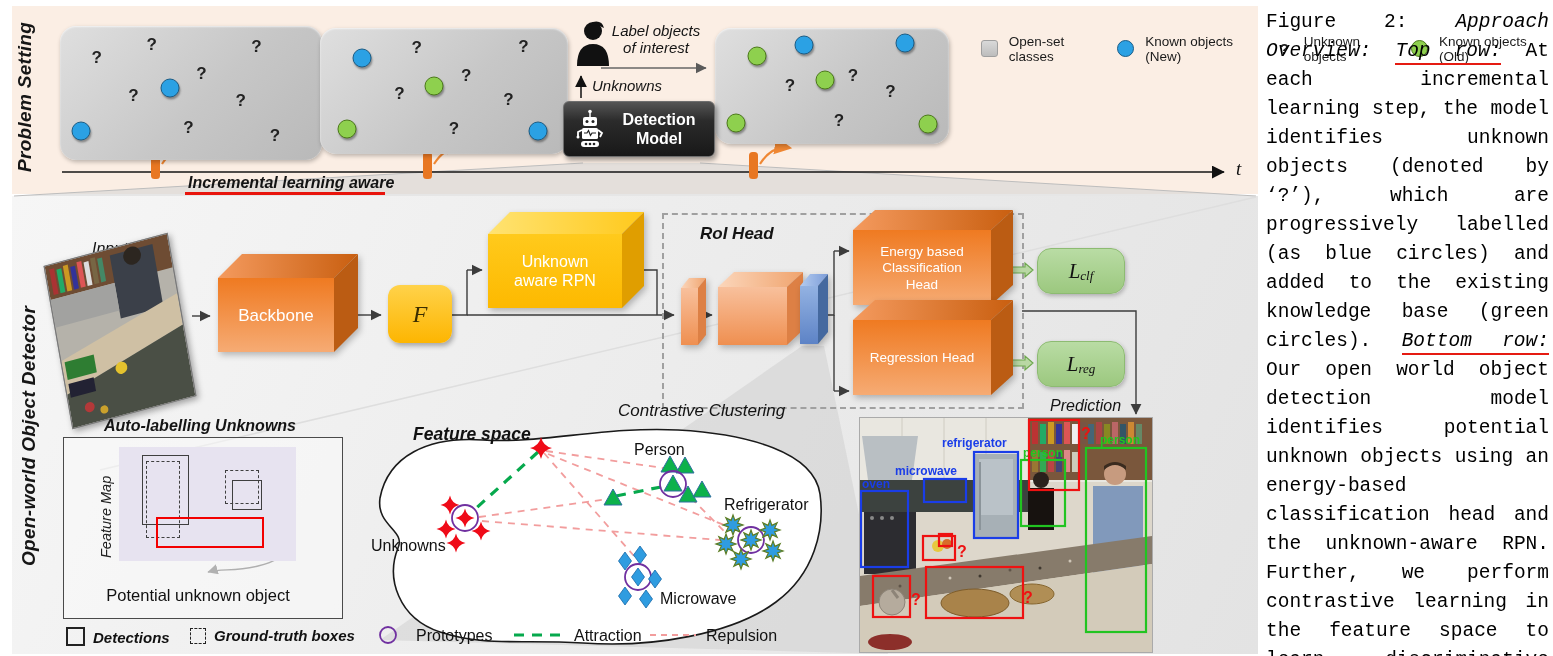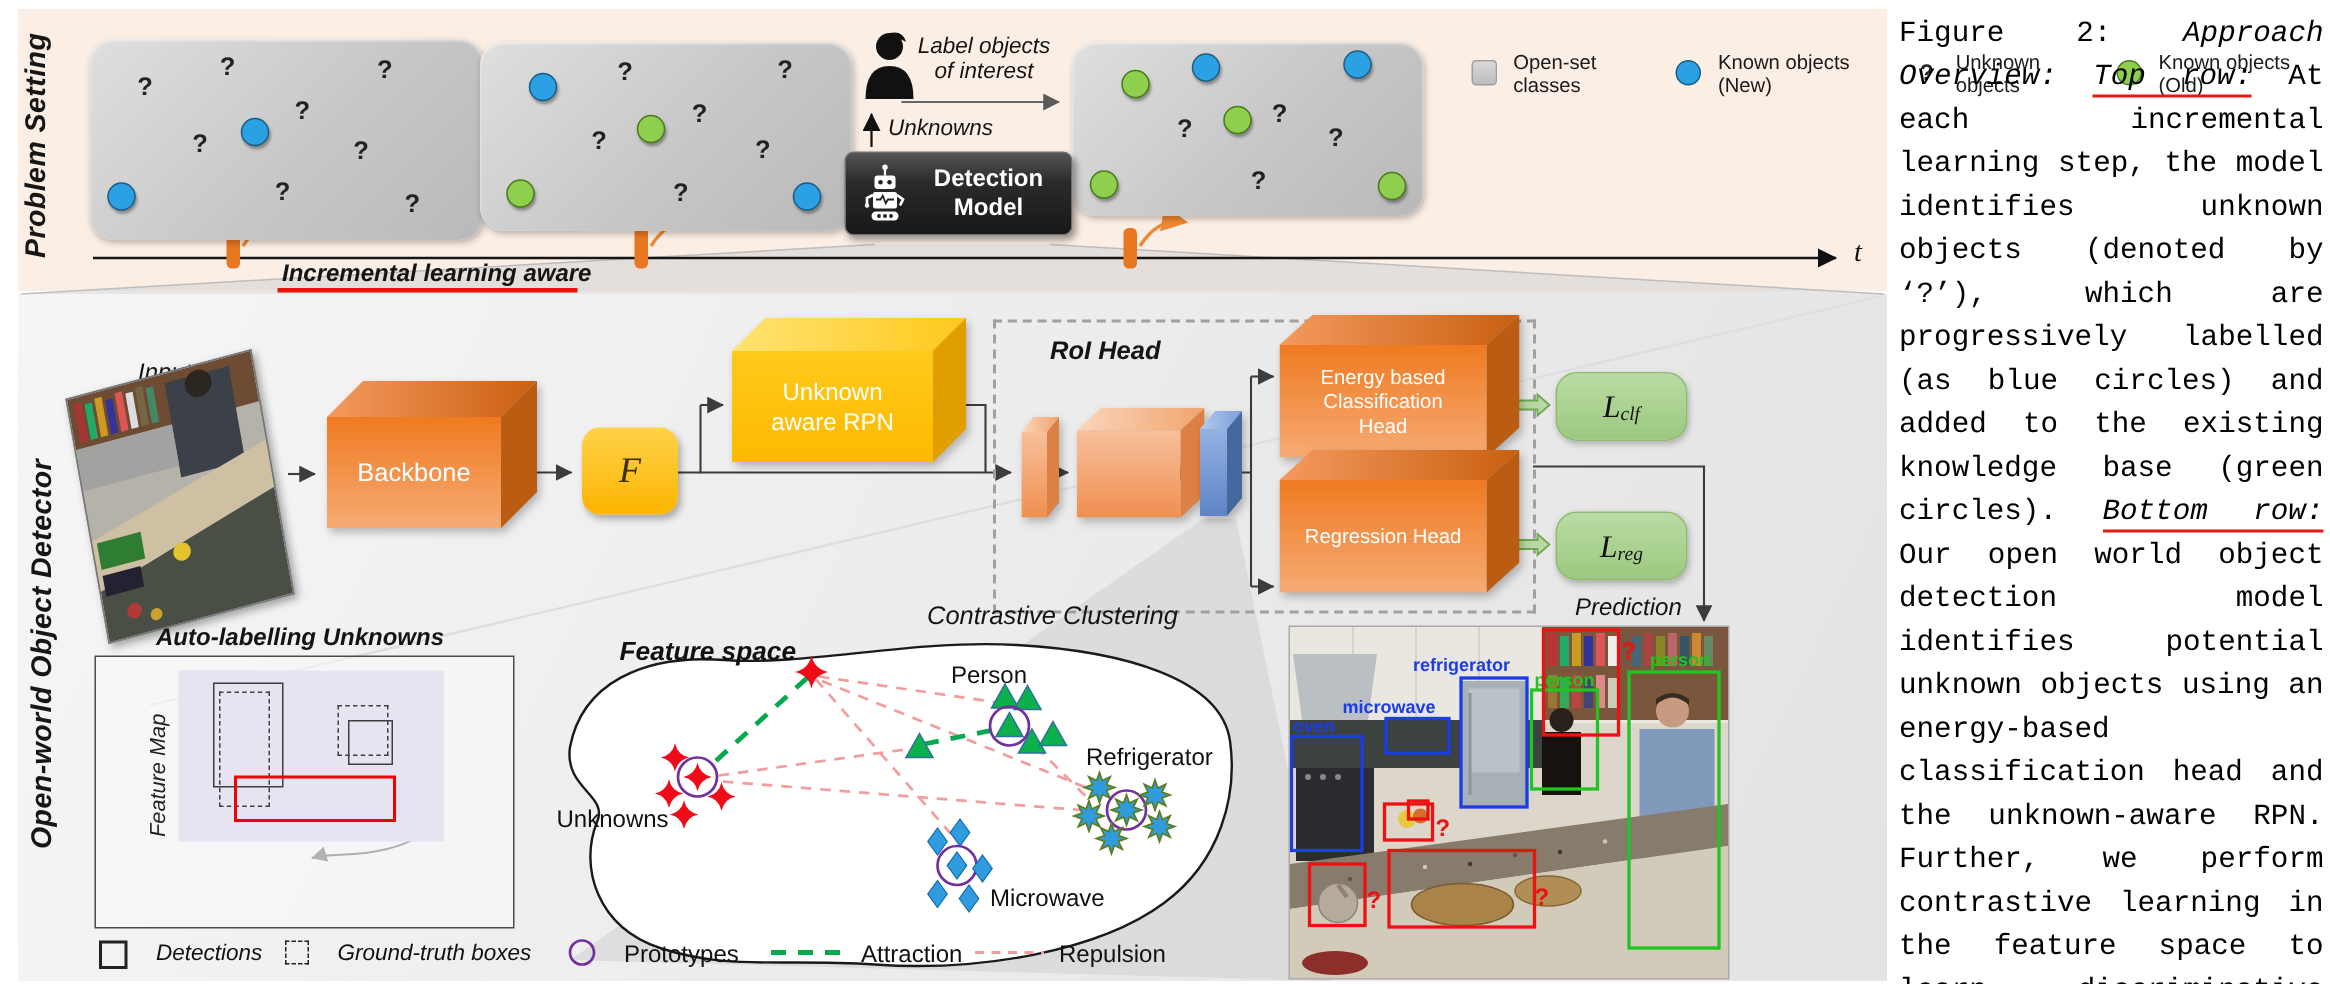--- a/index.html
+++ b/index.html
@@ -54,21 +54,21 @@
   .loss .lsub{font-size:13px;font-style:italic;margin-top:9px;}
   
   .al-panel{border:1.5px solid #4a4a4a;background:rgba(250,250,250,.55);}
   .al-fmap{background:#e7e3f0;}
   .al-fmap-label{writing-mode:vertical-rl;transform:rotate(180deg);font-style:italic;font-size:14.5px;color:#222;}
   .bx{position:absolute;}
   .bx.solid{border:1.8px solid #3f3f3f;}
   .bx.dashed{border:1.8px dashed #3f3f3f;}
   .bx.red{border:2px solid #f30000;}
   .al-callout{font-size:16.5px;color:#111;text-align:center;}
-  .al-leg{display:flex;align-items:flex-start;gap:19px;}
+  .al-leg{display:flex;align-items:flex-end;gap:8px;font-weight:bold;}
   .al-leg .lab{font-style:italic;font-size:15px;}
   .sq-solid{width:15px;height:15px;border:2px solid #222;background:transparent;}
   .sq-dashed{width:14px;height:14px;border:1.8px dashed #222;background:transparent;}
   
   .caption{font-family:Liberation Mono, monospace;font-size:19.5px;line-height:29px;color:#000;
       text-align:justify;}
   .seg-italic{font-style:italic;}
   .seg-italic-redline{font-style:italic;border-bottom:2.5px solid #e51b12;padding-bottom:1px;}
   svg{display:block;}
   .fx{pointer-events:none;}
@@ -377,20 +377,21 @@
 
   <div class="abs io-label" style="left:104px;top:417px;font-weight:600;">Auto-labelling Unknowns</div>
   <div class="abs al-panel" style="left:63px;top:437px;width:278px;height:180px;"></div>
   <div class="abs al-fmap" style="left:119px;top:447px;width:177px;height:114px;"></div>
   <div class="abs al-fmap-label" style="left:98px;top:452px;height:106px;">Feature Map</div>
   <div class="abs bx solid" style="left:142px;top:455px;width:45px;height:68px;"></div>
   <div class="abs bx dashed" style="left:146px;top:461px;width:32px;height:75px;"></div>
   <div class="abs bx dashed" style="left:225px;top:470px;width:32px;height:32px;"></div>
   <div class="abs bx solid" style="left:232px;top:480px;width:28px;height:28px;"></div>
   <div class="abs bx red" style="left:156px;top:517px;width:104px;height:27px;"></div>
+  <div class="abs al-callout" style="left:90px;top:586px;width:216px;">Potential unknown object</div>
   <div class="abs al-leg" style="left:66px;top:627px;">
     <span class="sq-solid"></span>
     <span class="lab">Detections</span>
   </div>
   <div class="abs al-leg" style="left:190px;top:627px;">
     <span class="sq-dashed"></span>
     <span class="lab">Ground-truth boxes</span>
   </div>
 
   <svg class="abs" style="left:368px;top:398px;" width="462" height="258" viewBox="0 0 462 258">

